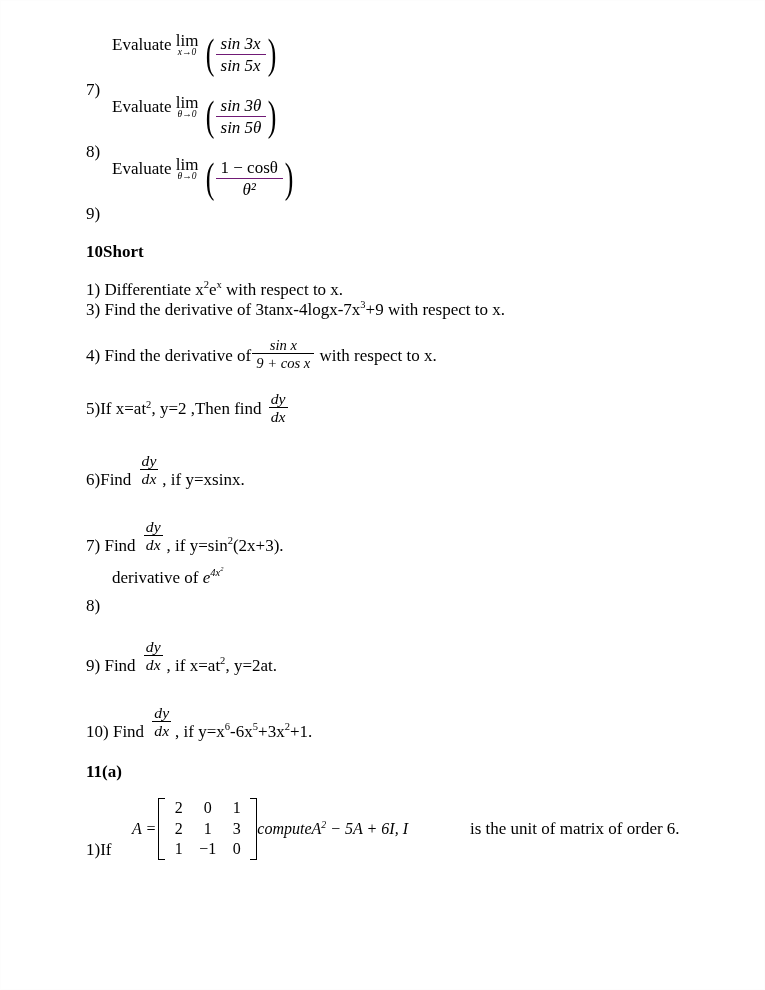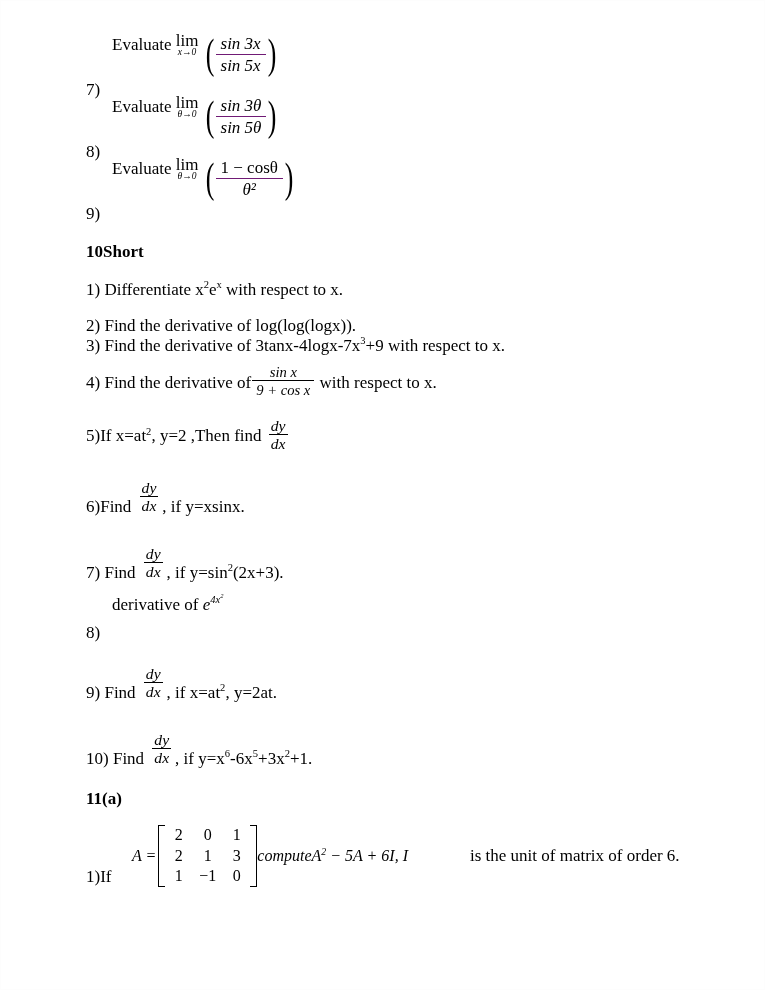--- a/index.html
+++ b/index.html
@@ -235,31 +235,27 @@
       </div>
     </div>
 
     <div class="heading-bold" style="margin-top:20px">10Short</div>
 
     <div class="plain" style="margin-top:18px">
       <span>1)</span>
       <span>Differentiate x</span><sup>2</sup><span>e</span><sup>x</sup><span> with respect to x.</span>
     </div>
 
-    <div class="plain" style="margin-top:16px">
-      <span>2)</span>
-      <span>Find the   derivative  of log(log(logx)).</span>
-    </div>
 
     <div class="plain" style="">
       <span>3)</span>
       <span>Find the derivative of 3tanx-4logx-7x</span><sup>3</sup><span>+9 with respect to x.</span>
     </div>
 
-    <div class="plain" style="margin-top:8px; line-height:1.05">
+    <div class="plain" style="margin-top:17px; line-height:1.05">
       <span>4)</span>
       <span>Find the derivative of</span><span class="frac small"><span class="num it">sin x</span><span class="den it">9 + cos x</span></span>
       <span>with respect to x.</span>
     </div>
 
     <div class="plain" style="margin-top:18px">
       <span>5)</span><span>If x=at</span><sup>2</sup><span>, y=2 ,Then find</span>
       <span class="dydx"><span class="num">dy</span><span class="den">dx</span></span>
     </div>
 

